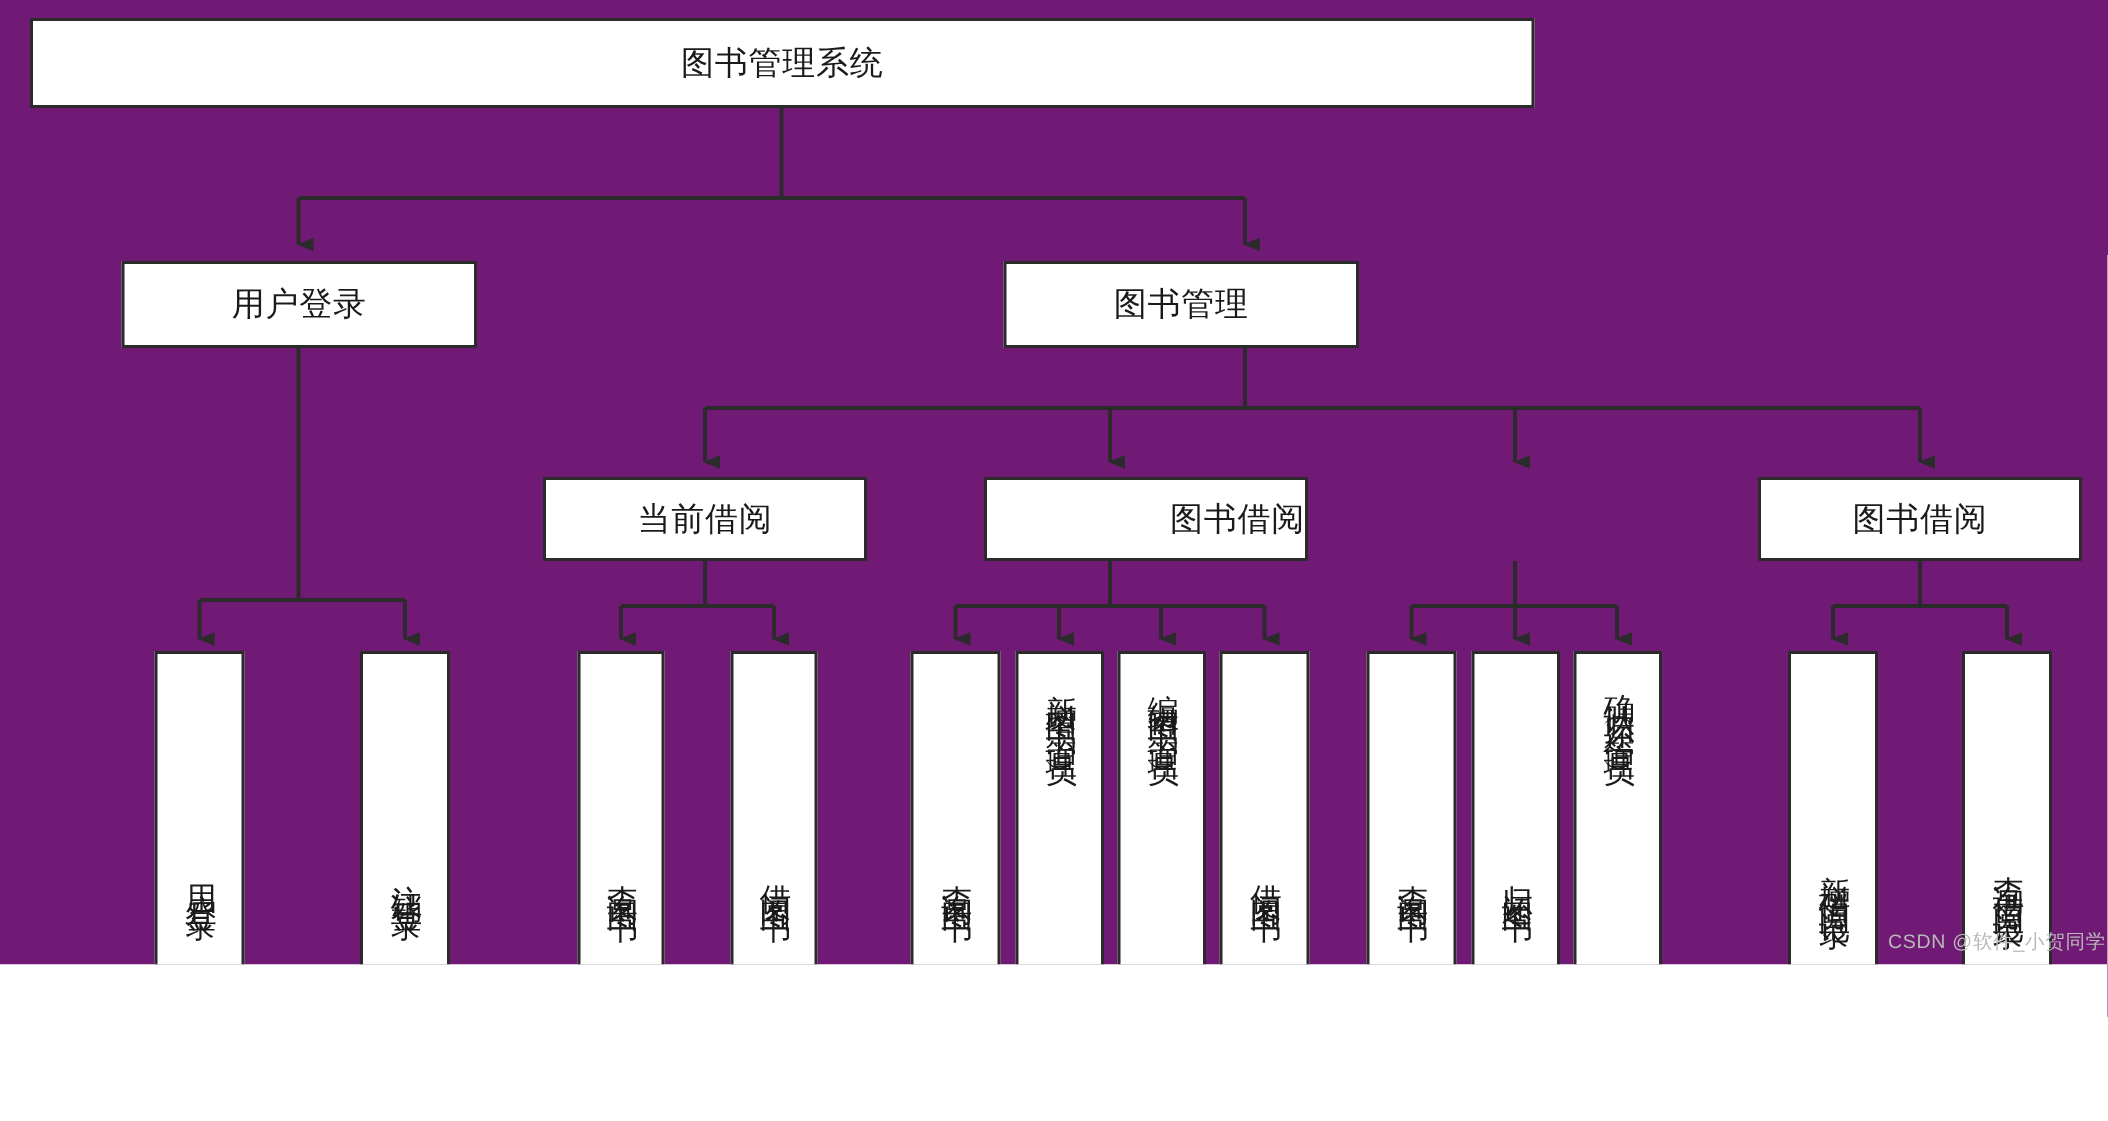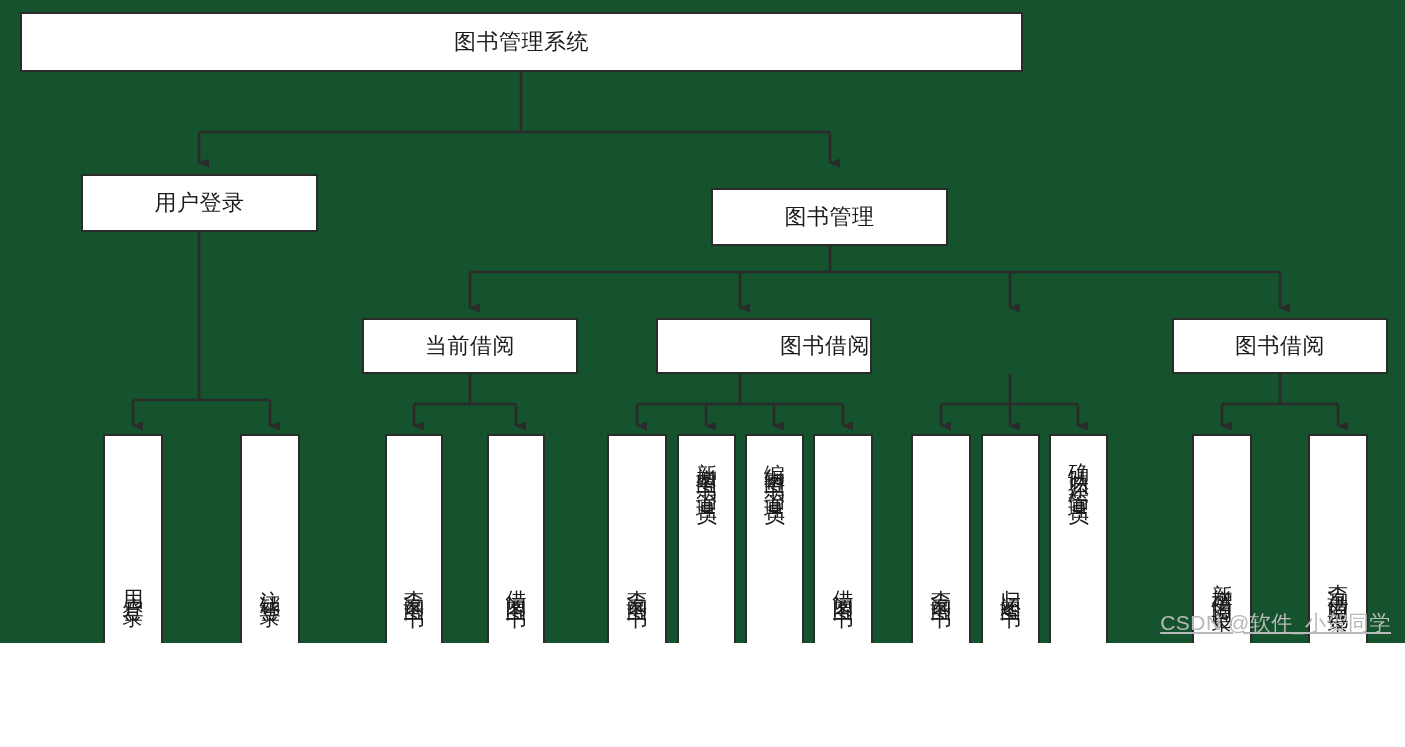--- a/index.html
+++ b/index.html
@@ -7,21 +7,21 @@
     padding: 0;
     background: #ffffff;
   }
   body {
     font-family: "Liberation Sans", "DejaVu Sans", sans-serif;
   }
   #diagram-root {
     position: relative;
     width: 1405px;
     height: 643px;
-    background: #14532d;
+    background: #701a75;
     overflow: hidden;
   }
   #diagram-svg {
     position: absolute;
     left: 0;
     top: 0;
     width: 1405px;
     height: 747px;
   }
   .node-box {
@@ -54,28 +54,27 @@
     align-items: flex-start;
     justify-content: center;
     padding-top: 10px;
   }
   .leaf-box.centered {
     align-items: center;
     padding-top: 0;
   }
   #watermark {
     position: absolute;
-    right: 14px;
+    right: 1px;
     bottom: 6px;
-    font-size: 21px;
+    font-size: 13px;
     color: #b9b9b9;
     white-space: nowrap;
     pointer-events: none;
     letter-spacing: 0.5px;
-    text-decoration: underline;
   }
 </style>
 </head>
 <body>
 
 <div id="diagram-root">
 
   <svg id="diagram-svg" viewBox="0 0 1405 747">
     <defs>
       <marker id="arrowhead" markerWidth="9" markerHeight="11" refX="4.5" refY="10" orient="auto" markerUnits="userSpaceOnUse">
@@ -127,21 +126,21 @@
   </svg>
 
   <div class="node-box" style="left:20px; top:12px; width:1003px; height:60px;">
     <span class="node-label-h">图书管理系统</span>
   </div>
 
   <div class="node-box" style="left:81px; top:174px; width:237px; height:58px;">
     <span class="node-label-h">用户登录</span>
   </div>
 
-  <div class="node-box" style="left:711px; top:174px; width:237px; height:58px;margin-top:14px;">
+  <div class="node-box" style="left:669px; top:174px; width:237px; height:58px;">
     <span class="node-label-h">图书管理</span>
   </div>
 
   <div class="node-box" style="left:362px; top:318px; width:216px; height:56px;">
     <span class="node-label-h">当前借阅</span>
   </div>
 
   <div class="node-box" style="left:656px; top:318px; width:216px; height:56px;justify-content:flex-end;">
     <span class="node-label-h">图书借阅</span>
   </div>

